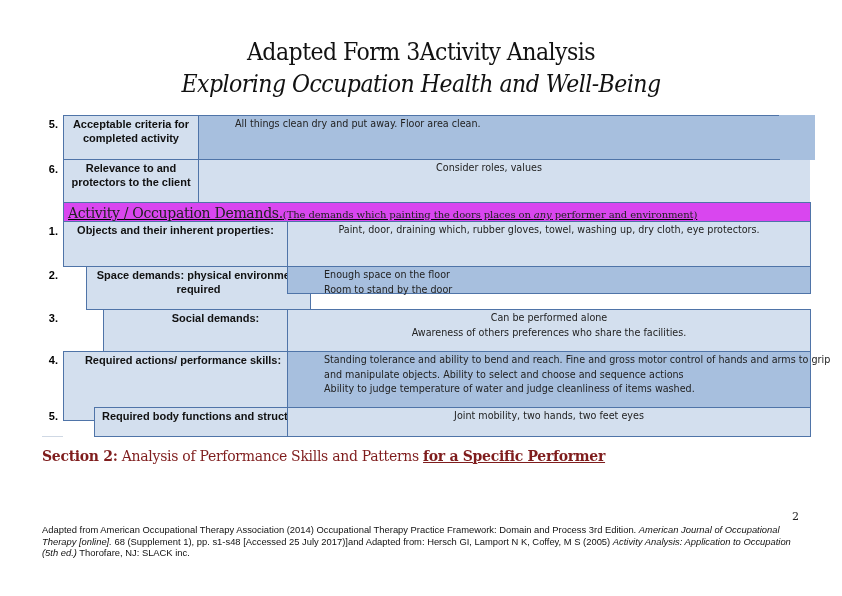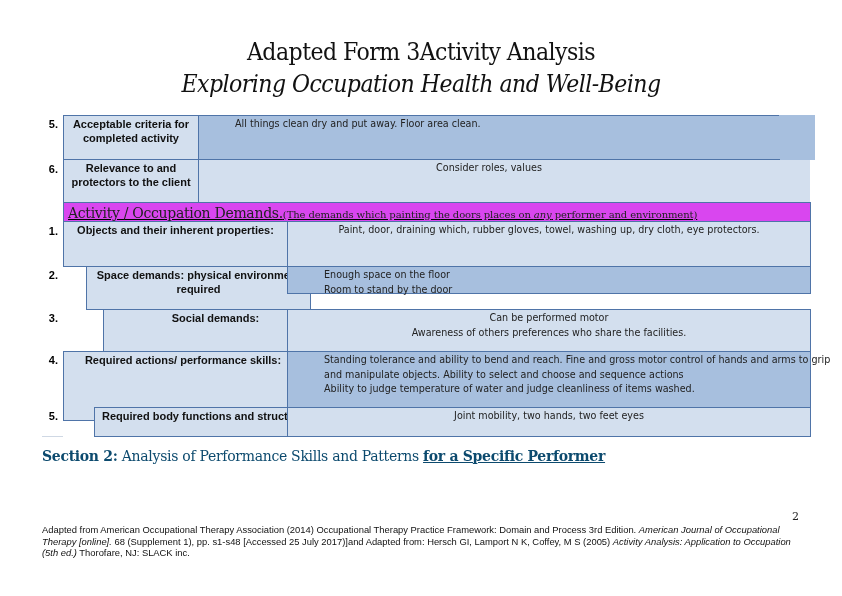--- a/index.html
+++ b/index.html
@@ -109,21 +109,21 @@
       background: #cfd8e4;
     }
 
     .section2 {
       position: absolute;
       left: 42px;
       top: 446px;
       font-family: "DejaVu Serif", "Liberation Serif", serif;
       font-size: 14px;
       line-height: 20px;
-      color: #0c4a6e;
+      color: #7f1d1d;
       white-space: nowrap;
       letter-spacing: -0.3px;
       text-align: center;
     }
     .section2 .s2-bold { font-weight: bold; }
     .section2 .s2-link { font-weight: bold; text-decoration: underline; }
 
     .page-number {
       position: absolute;
       left: 792px;
@@ -181,21 +181,21 @@
   <div class="num" style="left:38px; top:269px;">2.</div>
   <div class="cell label-cell light" style="left:63px; top:266px; width:225px; height:44px;margin-left:23px;">Space demands: physical environment required</div>
   <div class="cell value-cell mid" style="left:287px; top:266px; width:524px; height:28px;">
     <div>Enough space on the floor</div>
     <div>Room to stand by the door</div>
   </div>
 
   <div class="num" style="left:38px; top:312px;">3.</div>
   <div class="cell label-cell light" style="left:63px; top:309px; width:225px; height:43px;margin-left:40px;">Social demands:</div>
   <div class="cell value-cell light" style="left:287px; top:309px; width:524px; height:43px;">
-    <div>Can be performed motor</div>
+    <div>Can be performed alone</div>
     <div>Awareness of others preferences who share the facilities.</div>
   </div>
 
   <div class="num" style="left:38px; top:354px;">4.</div>
   <div class="cell label-cell light" style="left:63px; top:351px; width:225px; height:70px;padding-left:20px;">Required actions/ performance skills:</div>
   <div class="cell value-cell mid" style="left:287px; top:351px; width:524px; height:57px;">
     <div style="white-space:nowrap;">Standing tolerance and ability to bend and reach. Fine and gross motor control of hands and arms to grip</div>
     <div>and manipulate objects. Ability to select and choose and sequence actions</div>
     <div>Ability to judge temperature of water and judge cleanliness of items washed.</div>
   </div>

